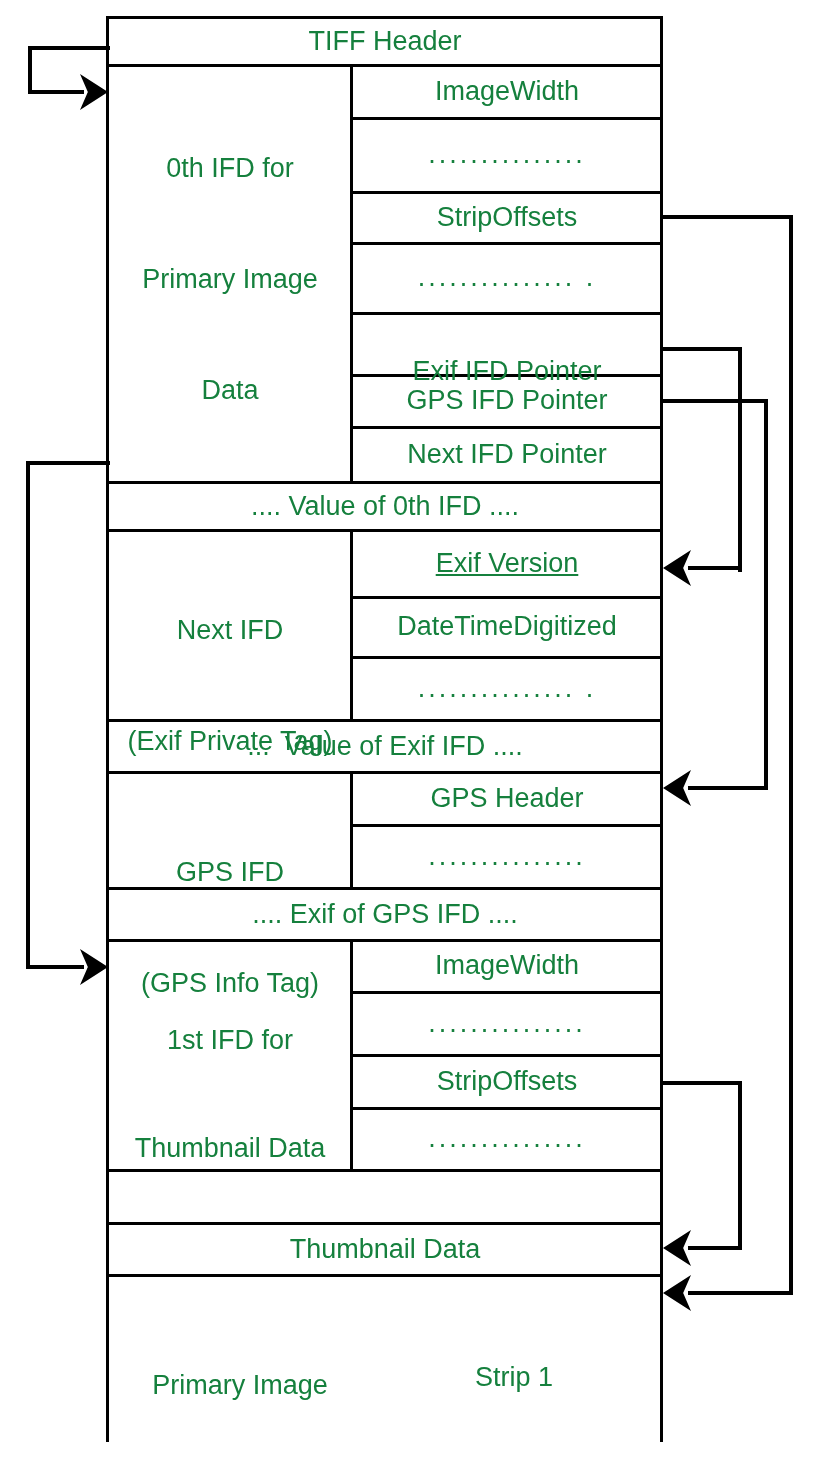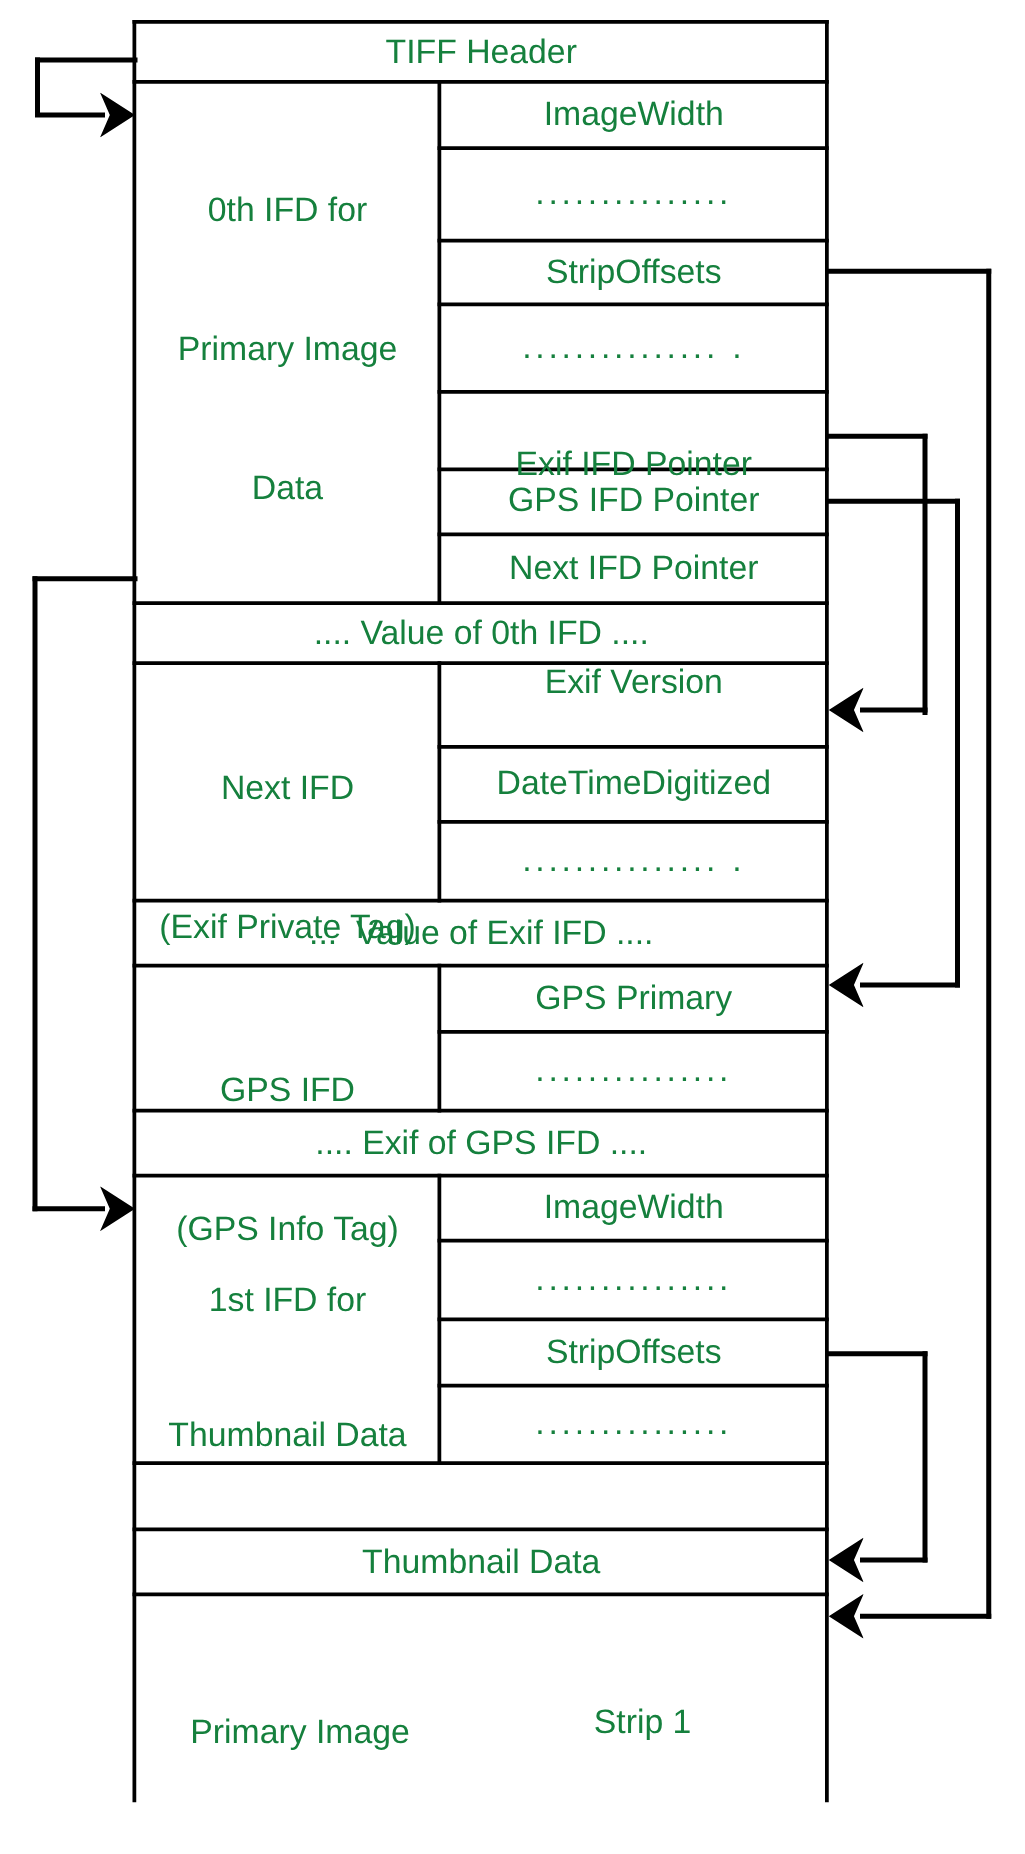--- a/index.html
+++ b/index.html
@@ -92,25 +92,25 @@
   </div>
 
   <div class="row" style="left:352px;top:65px;width:310px;height:52px;">ImageWidth</div>
   <div class="row dots" style="left:352px;top:118px;width:310px;height:73px;">...............</div>
   <div class="row" style="left:352px;top:192px;width:310px;height:50px;">StripOffsets</div>
   <div class="row dots" style="left:352px;top:243px;width:310px;height:69px;">............... .</div>
   <div class="row" style="left:352px;top:313px;width:310px;height:61px;margin-top:28px;">Exif IFD Pointer</div>
   <div class="row" style="left:352px;top:375px;width:310px;height:51px;">GPS IFD Pointer</div>
   <div class="row" style="left:352px;top:427px;width:310px;height:54px;">Next IFD Pointer</div>
 
-  <div class="row" style="left:352px;top:512px;width:310px;height:66px;">Exif Version</div>
+  <div class="row" style="left:352px;top:530px;width:310px;height:66px;text-decoration:underline;">Exif Version</div>
   <div class="row" style="left:352px;top:597px;width:310px;height:59px;">DateTimeDigitized</div>
   <div class="row dots" style="left:352px;top:657px;width:310px;height:62px;">............... .</div>
 
-  <div class="row" style="left:352px;top:772px;width:310px;height:52px;">GPS Primary</div>
+  <div class="row" style="left:352px;top:772px;width:310px;height:52px;">GPS Header</div>
   <div class="row dots" style="left:352px;top:825px;width:310px;height:62px;">...............</div>
 
   <div class="row" style="left:352px;top:940px;width:310px;height:51px;">ImageWidth</div>
   <div class="row dots" style="left:352px;top:992px;width:310px;height:62px;">...............</div>
   <div class="row" style="left:352px;top:1055px;width:310px;height:52px;">StripOffsets</div>
   <div class="row dots" style="left:352px;top:1108px;width:310px;height:61px;">...............</div>
 
   <div class="cell-label" style="left:108px;top:1295px;width:264px;line-height:36px;">
     <div>Primary Image</div>
     <div>Data</div>

